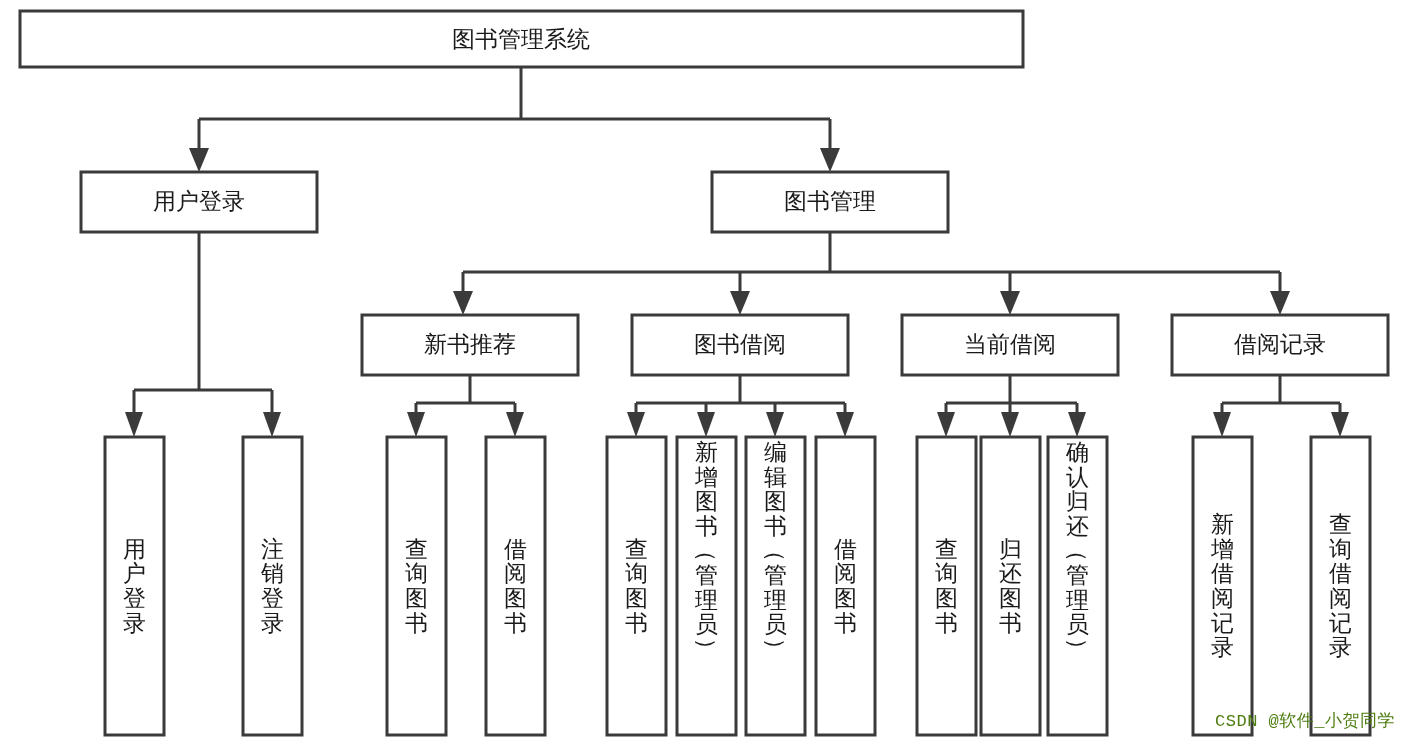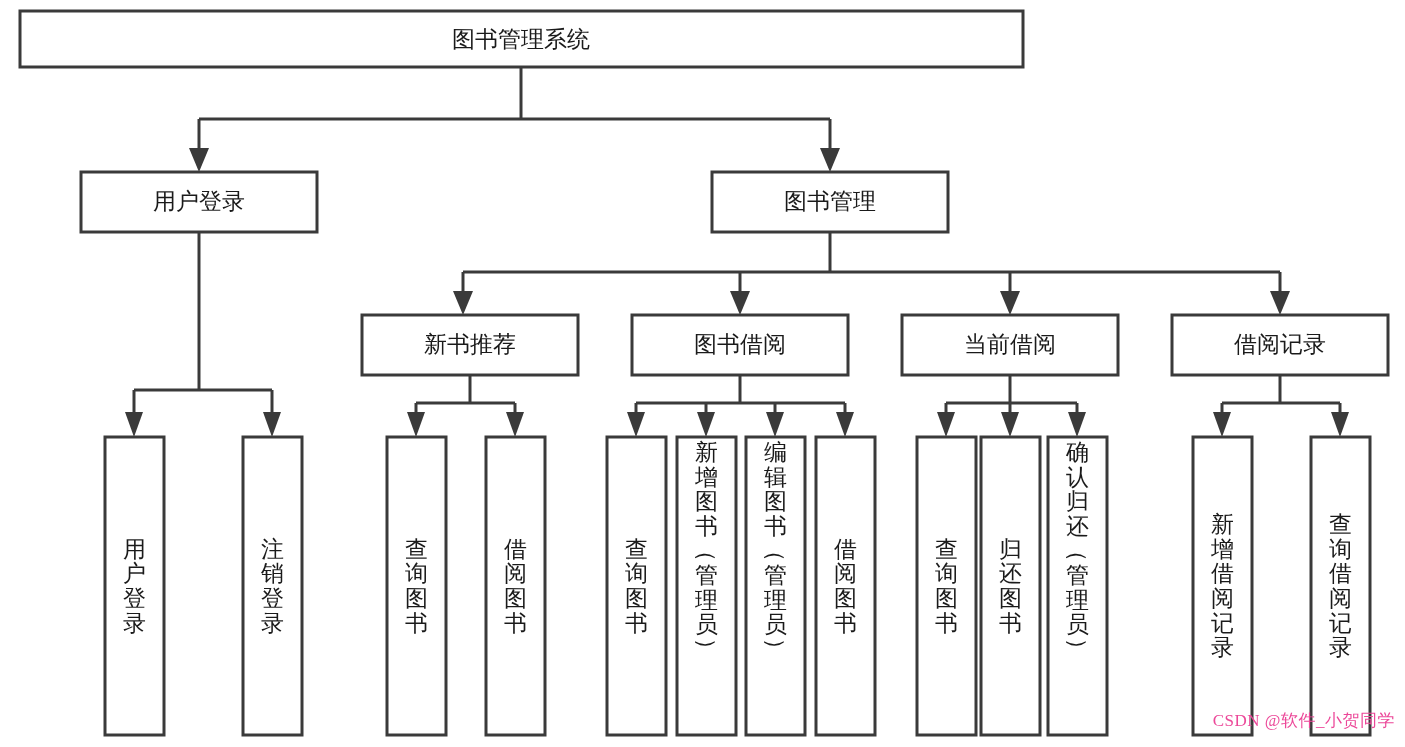--- a/index.html
+++ b/index.html
@@ -47,23 +47,23 @@
     font-size: 23px;
     fill: #1a1a1a;
     text-anchor: middle;
     dominant-baseline: middle;
     white-space: pre;
   }
   .watermark-text {
     position: absolute;
     right: 10px;
     bottom: 4px;
-    font-family: Liberation Serif, serif;
+    font-family: Liberation Mono, monospace;
     font-size: 17px;
-    color: #ec4899;
+    color: #4d7c0f;
     letter-spacing: 0.5px;
     user-select: none;
     pointer-events: none;
   }
   .vlabel-wrap {
     position: absolute;
     display: flex;
     flex-direction: column;
     align-items: center;
     justify-content: center;

